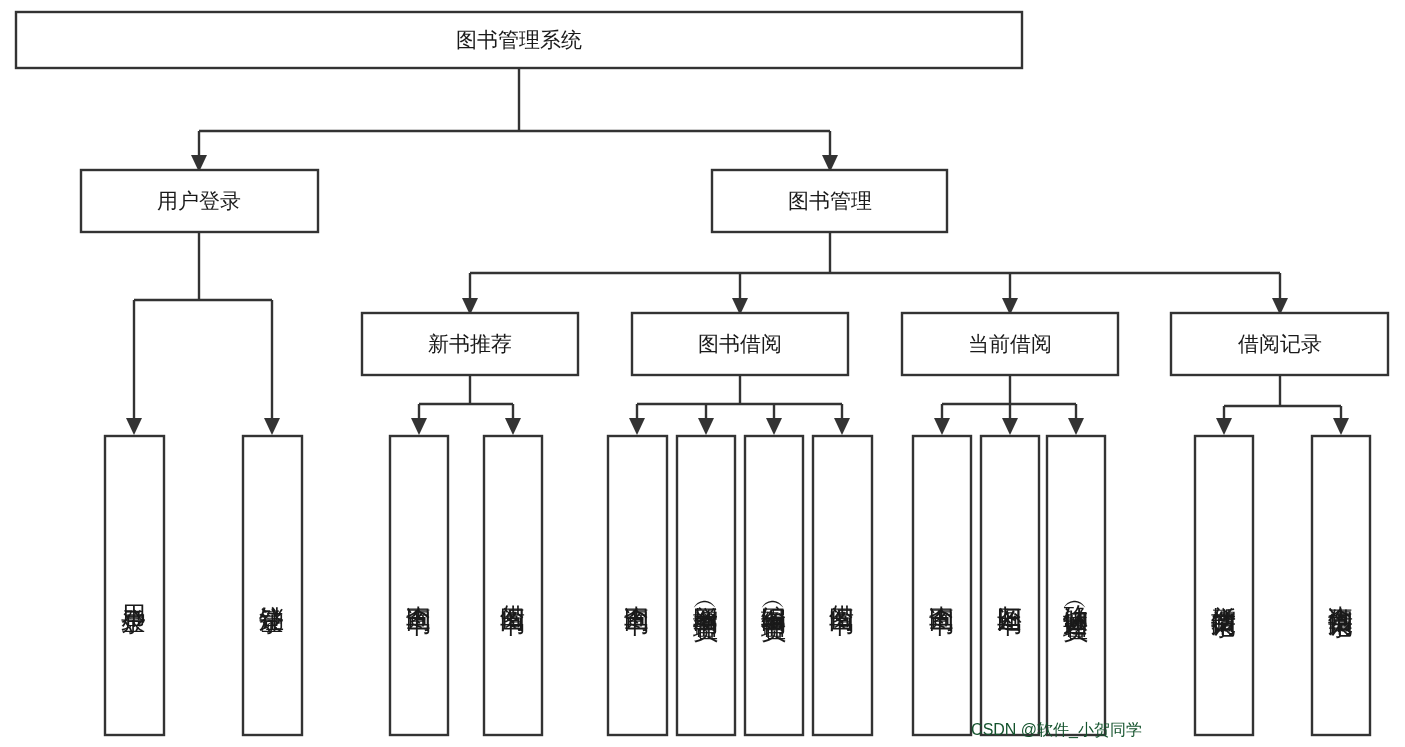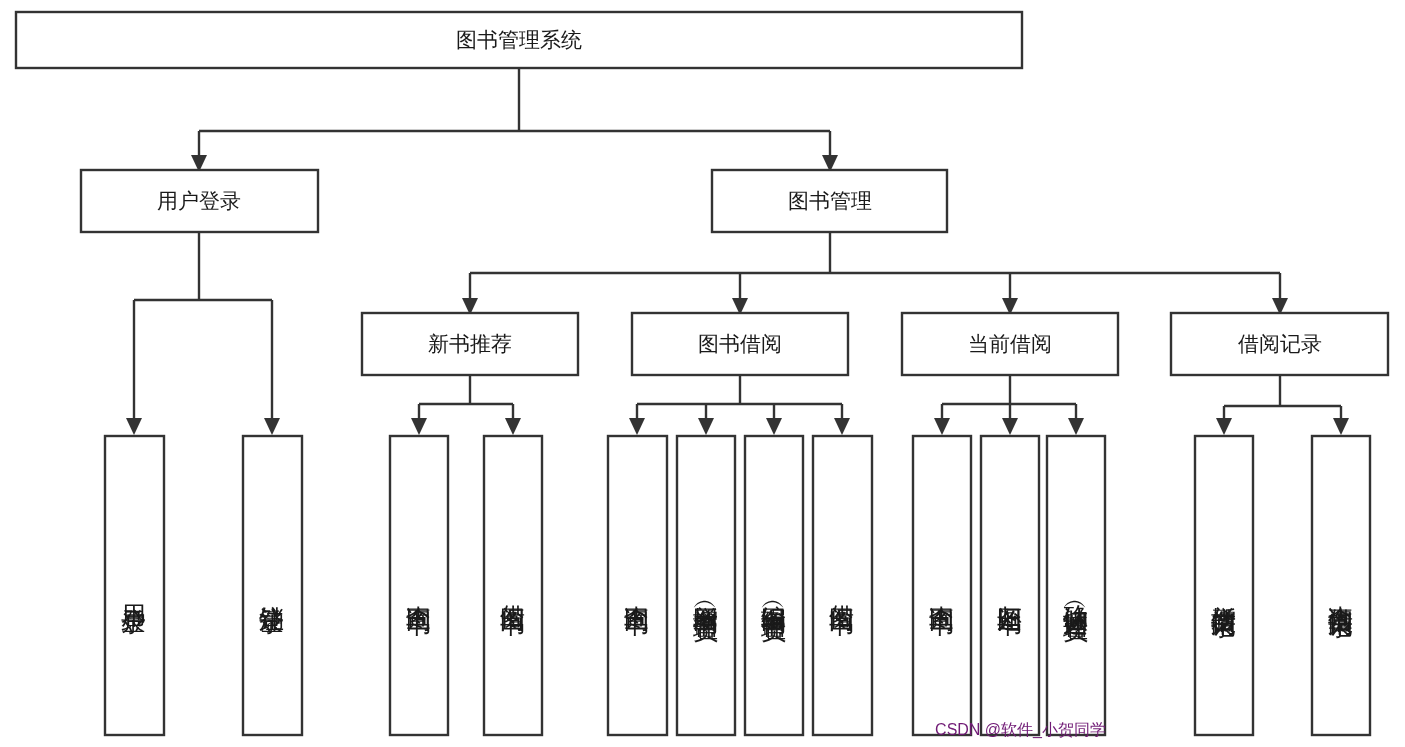--- a/index.html
+++ b/index.html
@@ -11,20 +11,21 @@
     width: 1405px;
     height: 747px;
     font-family: "Liberation Sans", sans-serif;
     overflow: hidden;
     position: relative;
   }
   #diagram-root {
     position: relative;
     width: 1118px;
     height: 747px;
+    padding-left: 36px;
   }
   svg.diagram {
     position: absolute;
     top: 0;
     left: 0;
     width: 1405px;
     height: 747px;
   }
   .node-box {
     fill: #ffffff;
@@ -56,21 +57,21 @@
     text-orientation: upright;
     dominant-baseline: central;
     letter-spacing: 2px;
   }
   .watermark {
     position: absolute;
     right: 12px;
     bottom: 6px;
     font-family: "Liberation Sans", sans-serif;
     font-size: 16px;
-    color: #701a75;
+    color: #14532d;
     white-space: nowrap;
     user-select: none;
   }
 </style>
 </head>
 <body>
 
 <div id="diagram-root">
 
   <svg class="diagram" viewBox="0 0 1405 747" xmlns="http://www.w3.org/2000/svg">

